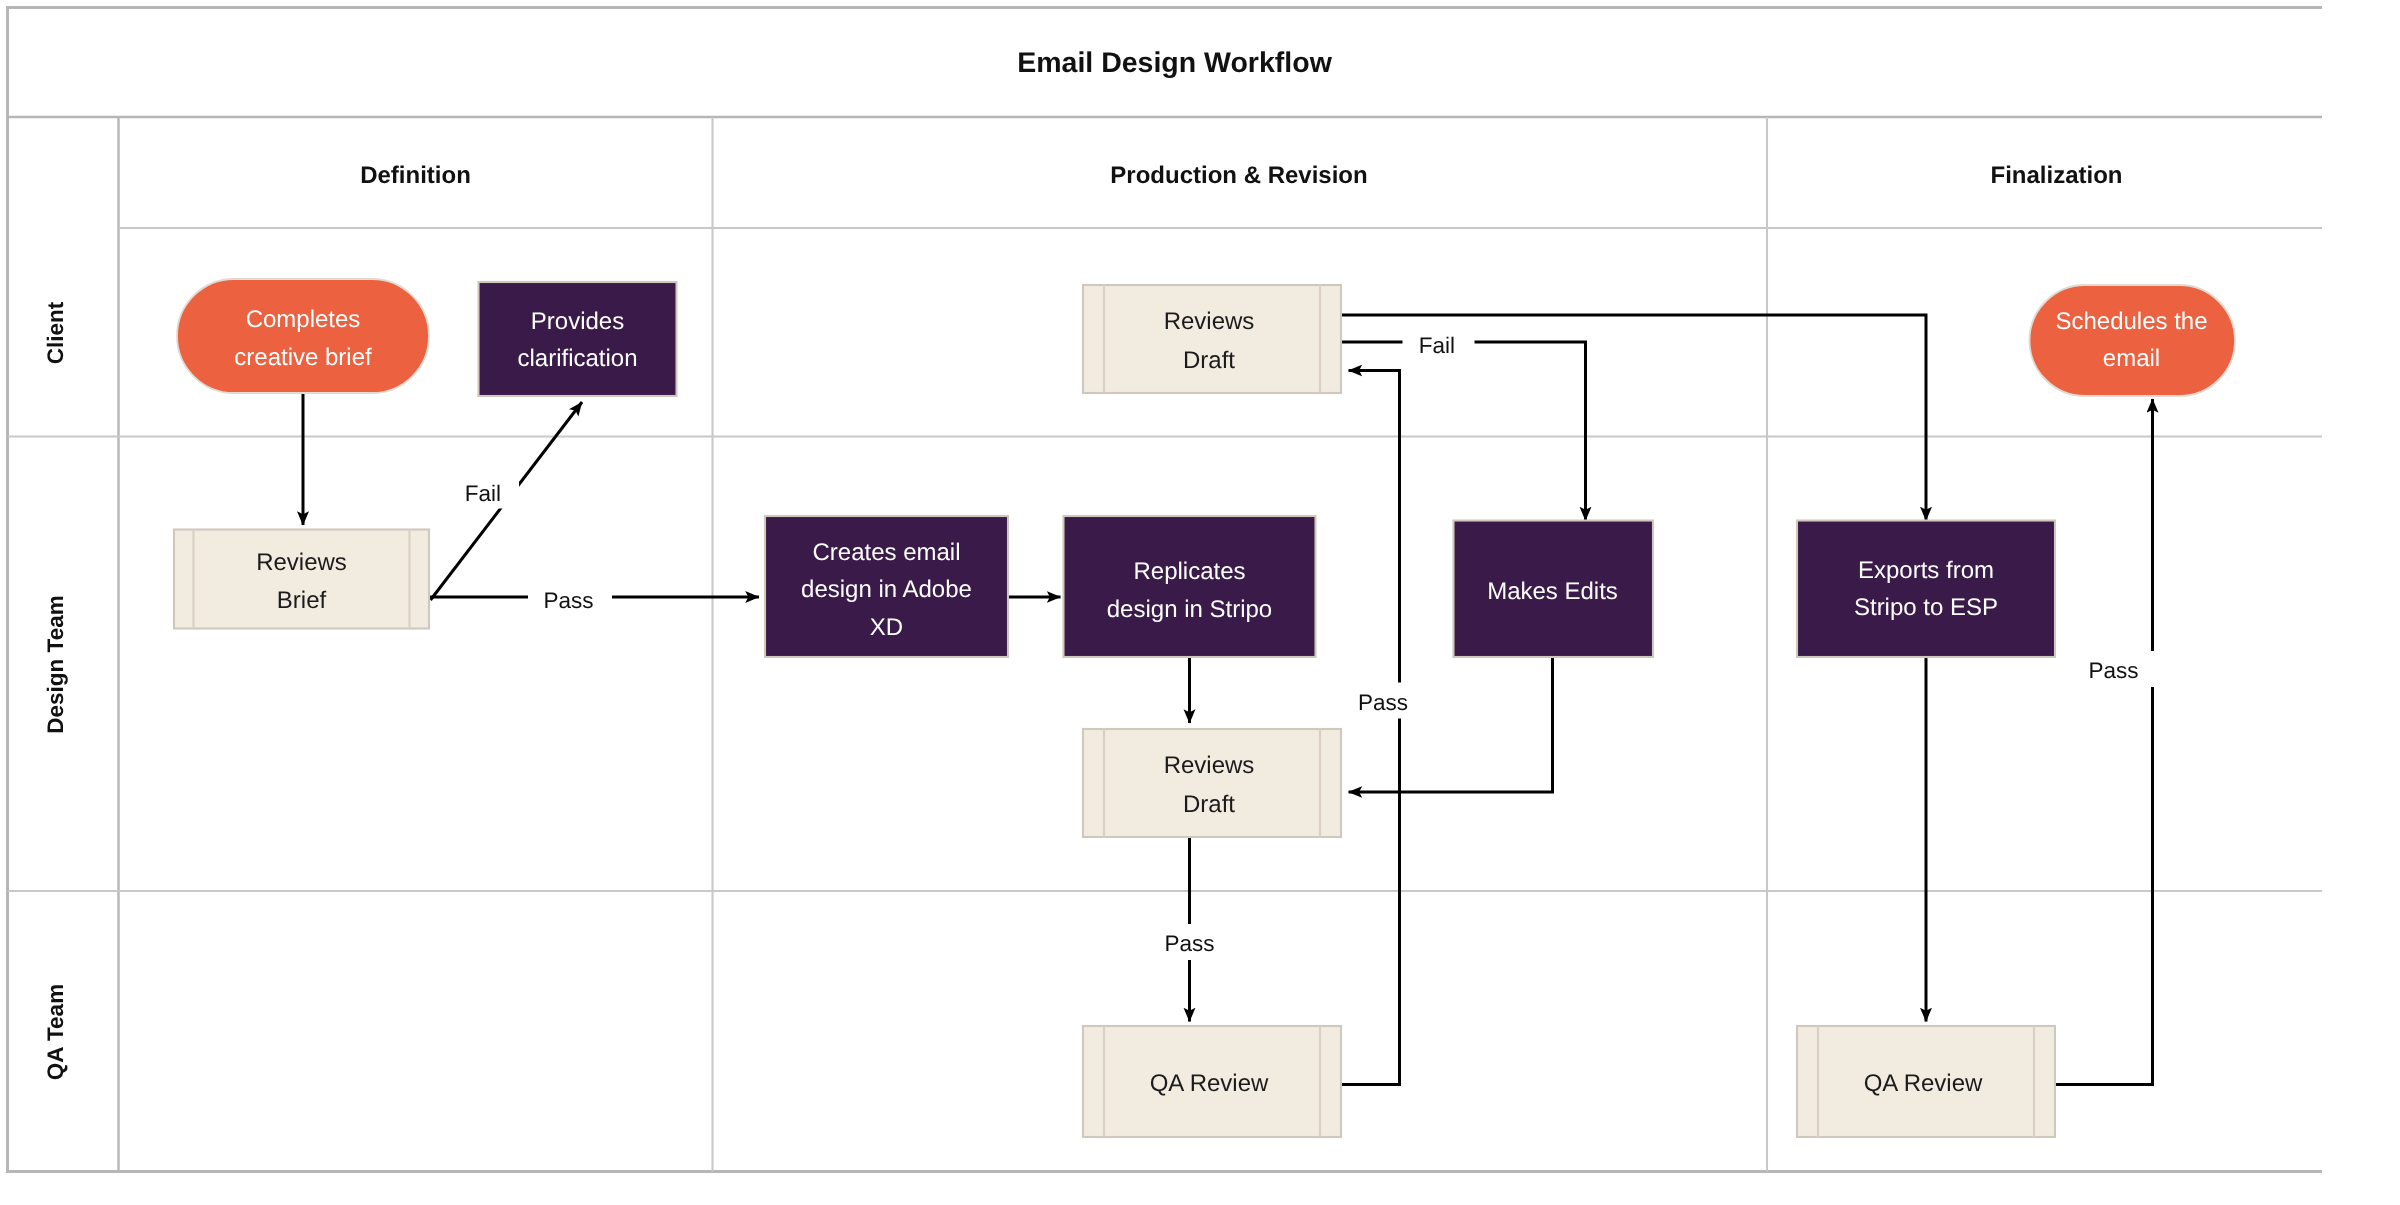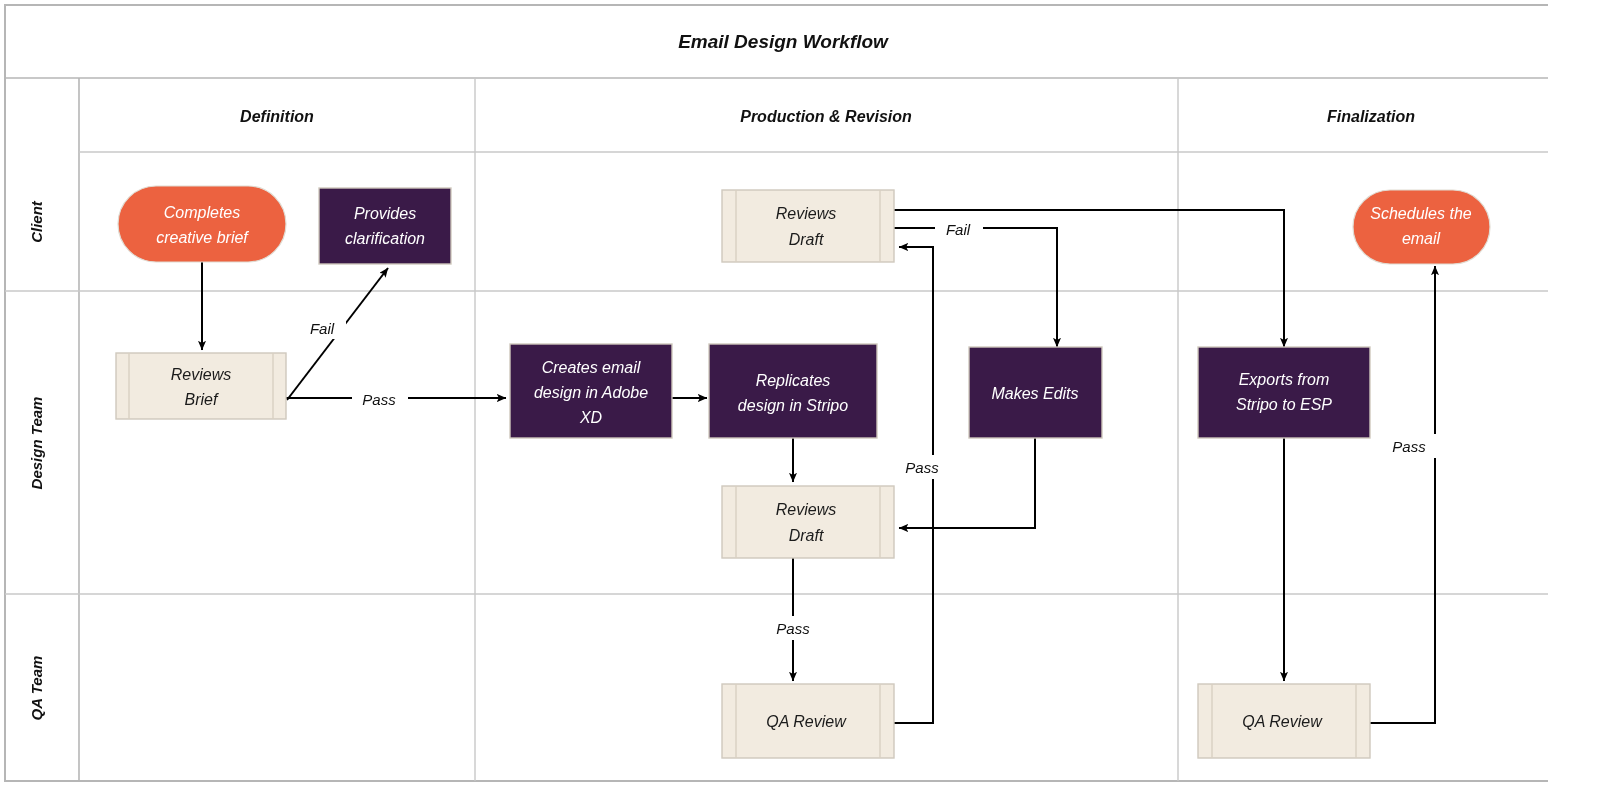--- a/index.html
+++ b/index.html
@@ -1,17 +1,17 @@
 <!DOCTYPE html>
 <html><head>
 <meta charset="utf-8">
 <style>
   html,body{margin:0;padding:0;background:#ffffff;}
   body{font-family:"Liberation Sans", sans-serif;}
-  #stage{position:relative;width:1548px;height:803px;background:#ffffff;overflow:hidden;font-style:italic;}
+  #stage{position:relative;width:1548px;height:803px;background:#ffffff;overflow:hidden;}
   svg{display:block;}
   .diagram-title{font-size:19px;font-weight:bold;fill:#111111;}
   .phase-label{font-size:16px;font-weight:bold;fill:#111111;}
   .lane-label{font-size:15px;font-weight:bold;fill:#111111;}
   .node-text{font-size:16px;}
   .node-text.light{fill:#ffffff;}
   .node-text.dark{fill:#1b1b1b;}
   .edge-label{font-size:15px;fill:#111111;}
   .frame{fill:none;stroke:#b6b6b6;stroke-width:2;}
   .gridline{stroke:#b6b6b6;stroke-width:1.6;}

